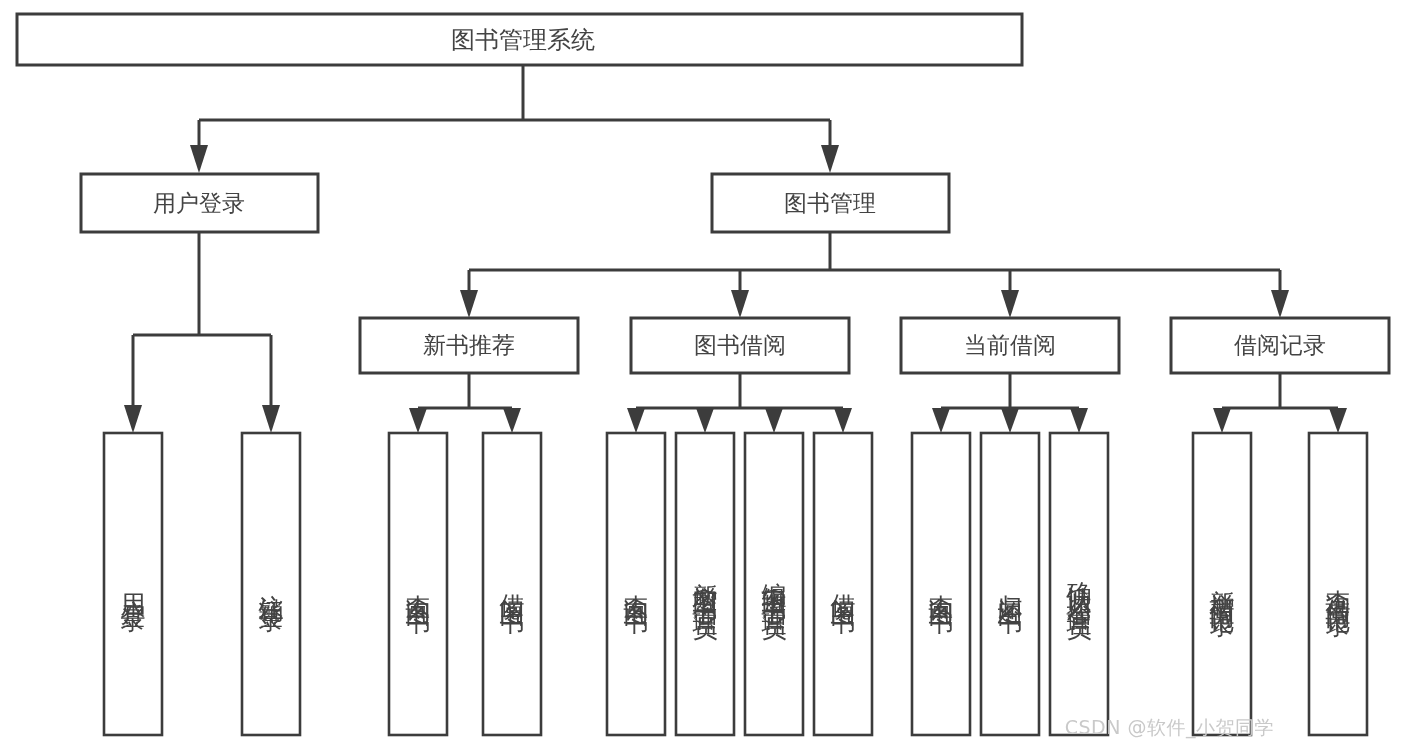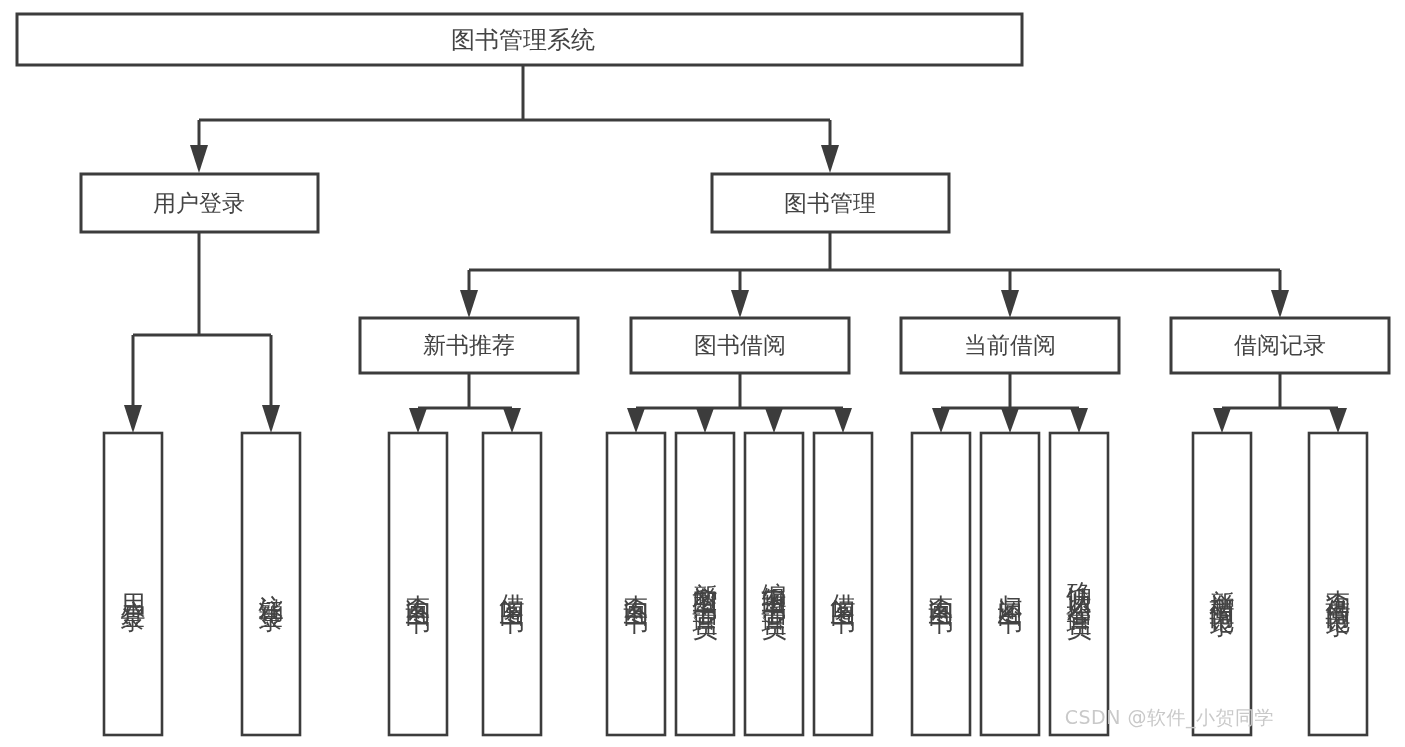--- a/index.html
+++ b/index.html
@@ -75,21 +75,21 @@
     font-size: 25px;
     line-height: 1;
     letter-spacing: 5px;
     color: #434343;
     white-space: nowrap;
     text-align: center;
   }
   .watermark {
     position: absolute;
     right: 10px;
-    bottom: 16px;
+    bottom: 6px;
     font-family: "DejaVu Sans", "Liberation Sans", sans-serif;
     font-size: 19px;
     color: #c9c9c9;
     letter-spacing: 0.5px;
     white-space: nowrap;
   }
 </style>
 </head>
 <body>
 

